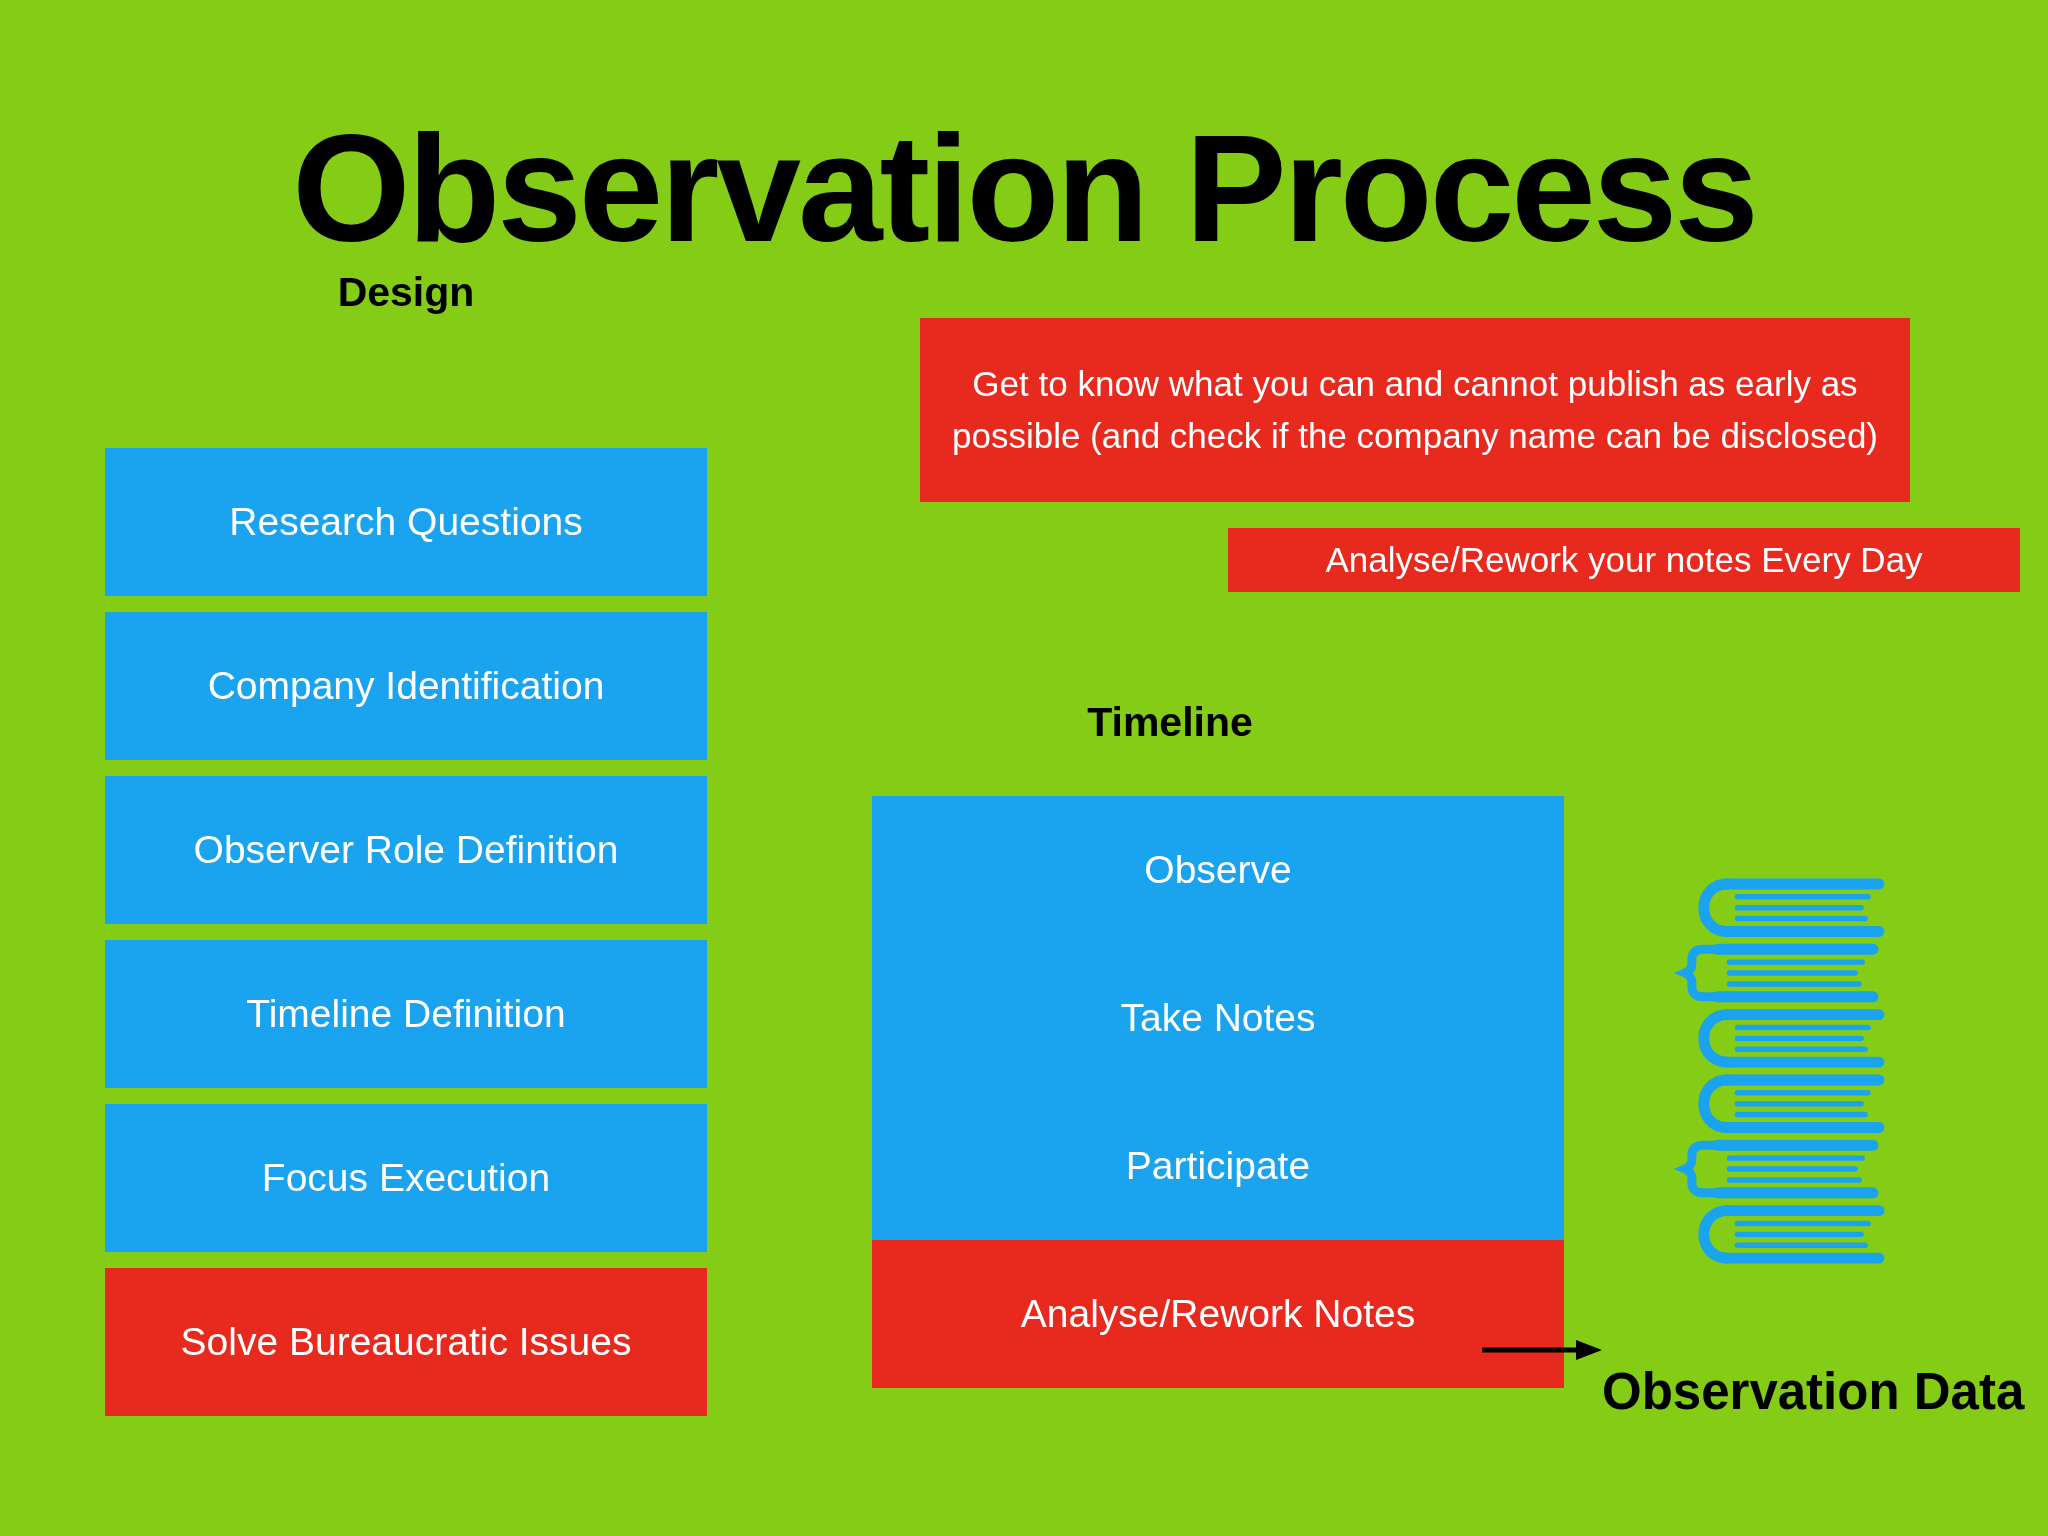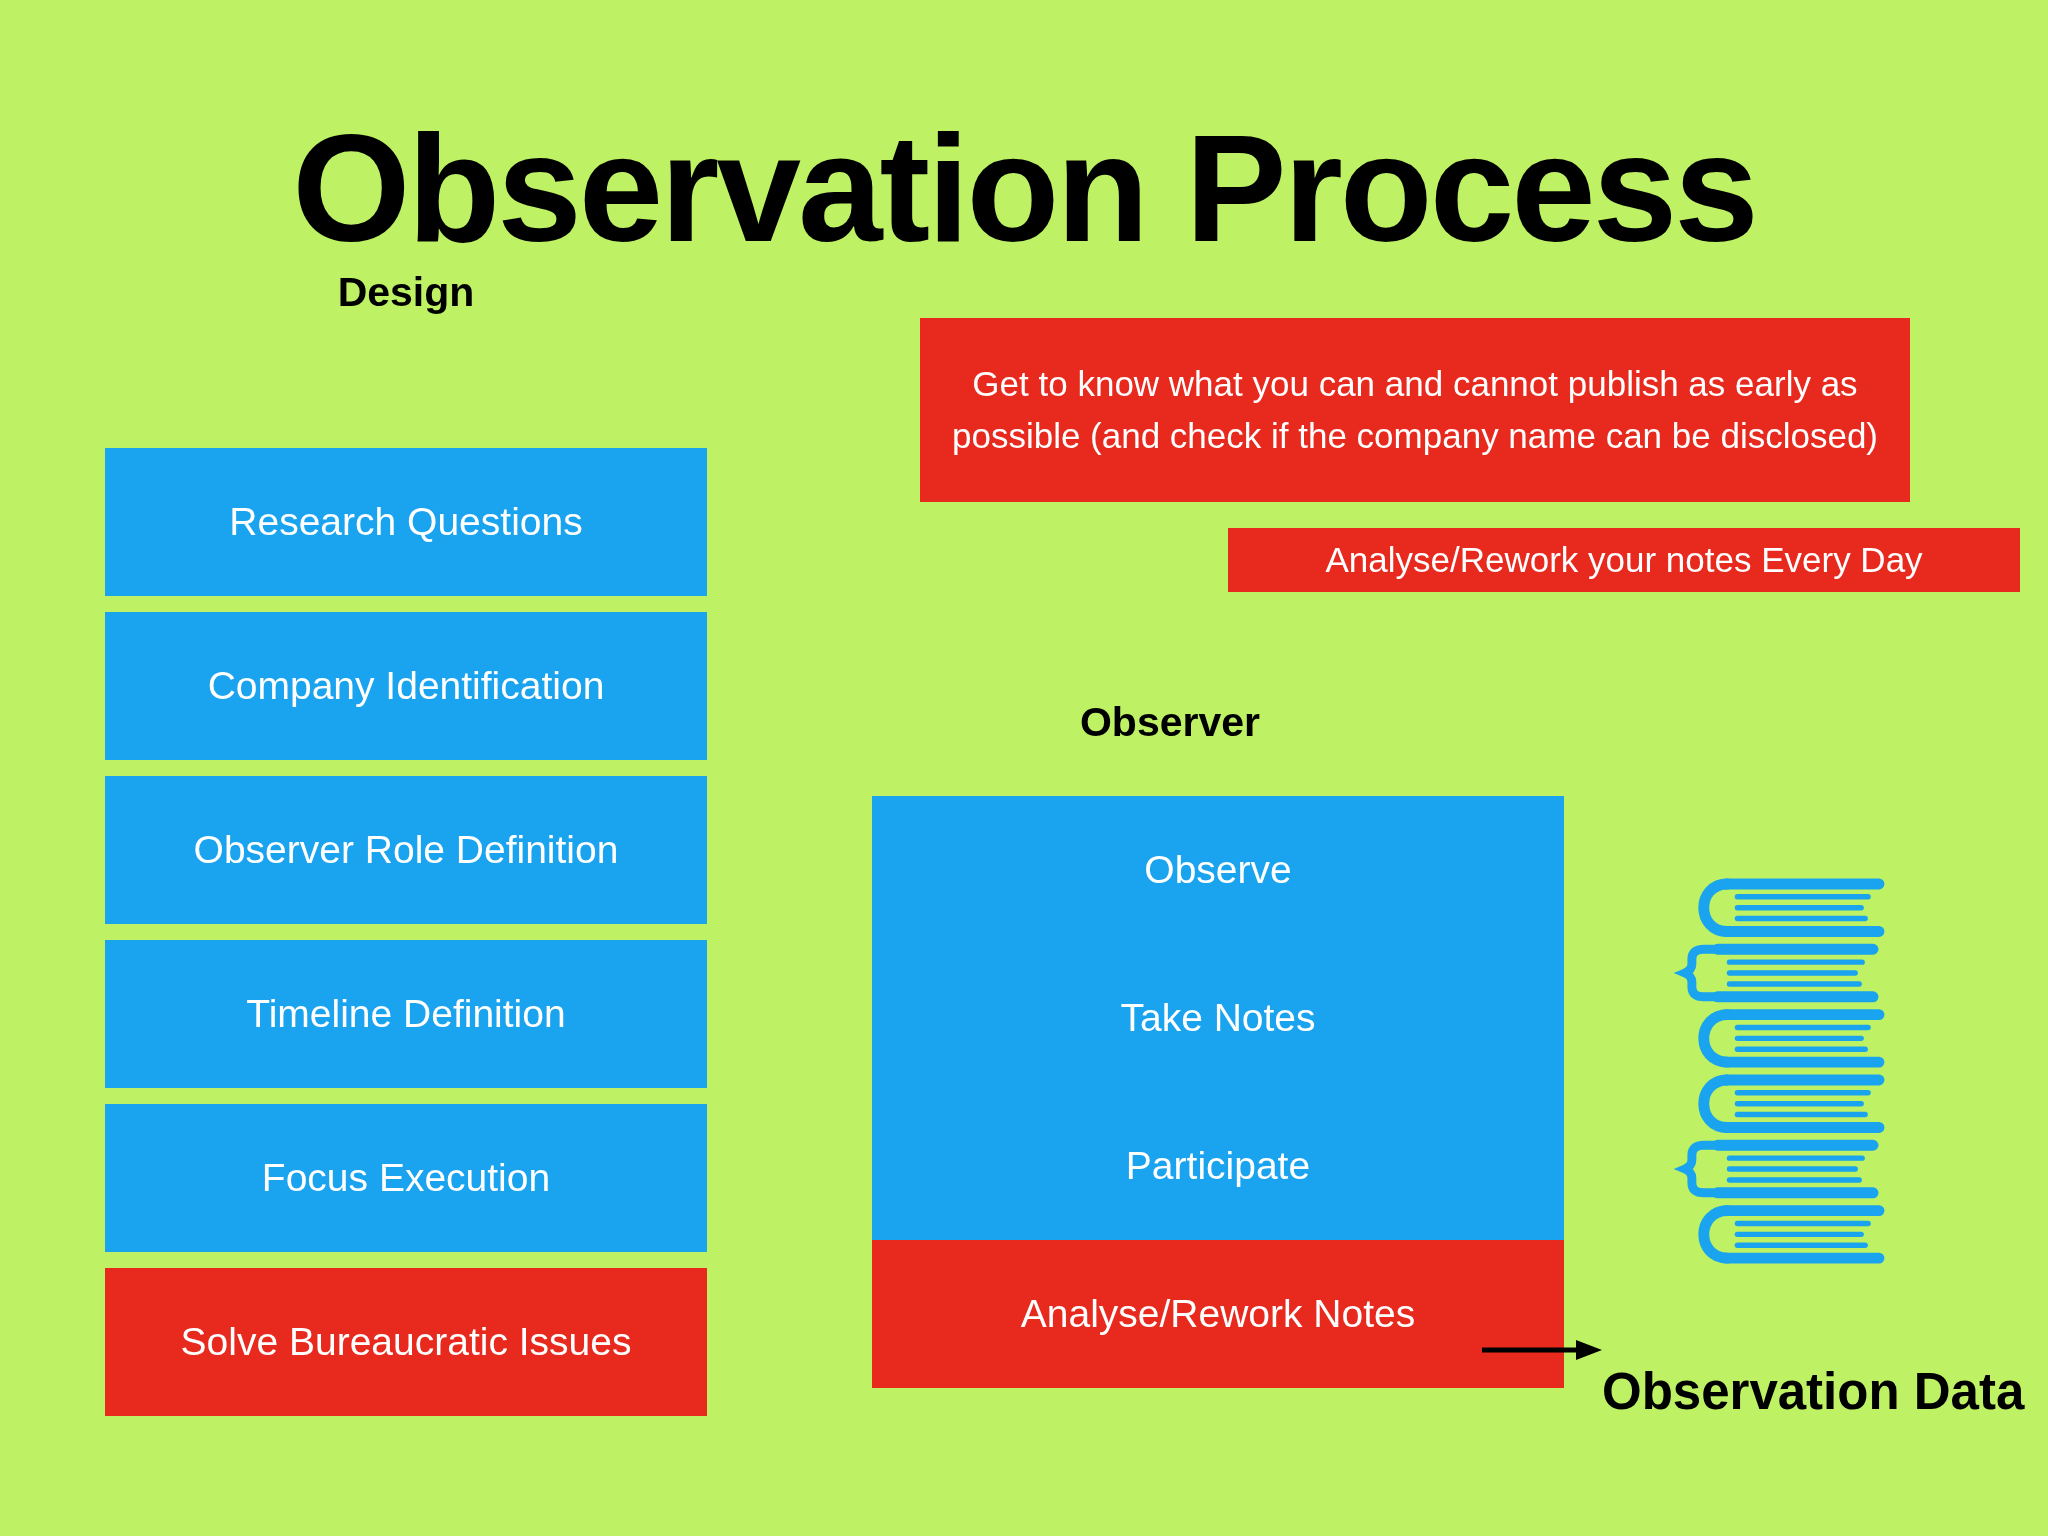--- a/index.html
+++ b/index.html
@@ -5,21 +5,21 @@
   html, body {
     margin: 0;
     padding: 0;
     background: #ffffff;
     font-family: "Liberation Sans", sans-serif;
   }
   #slide {
     position: relative;
     width: 2048px;
     height: 1536px;
-    background: #bef264;
+    background: #84cc16;
     overflow: hidden;
   }
   .page-title {
     position: absolute;
     top: 112px;
     left: 0;
     width: 2048px;
     text-align: center;
     font-size: 152px;
     font-weight: bold;
@@ -107,21 +107,21 @@
 </style>
 </head>
 <body>
 
 <div id="slide">
 
   <div class="page-title">Observation Process</div>
 
   <div id="design-header" class="col-header">Design</div>
 
-  <div id="execution-header" class="col-header">Observer</div>
+  <div id="execution-header" class="col-header">Timeline</div>
 
   <div id="design-steps" class="steps">
       <div class="step blue">Research Questions</div>
       <div class="step blue">Company Identification</div>
       <div class="step blue">Observer Role Definition</div>
       <div class="step blue">Timeline Definition</div>
       <div class="step blue">Focus Execution</div>
       <div class="step red">Solve Bureaucratic Issues</div>
     </div>
 

